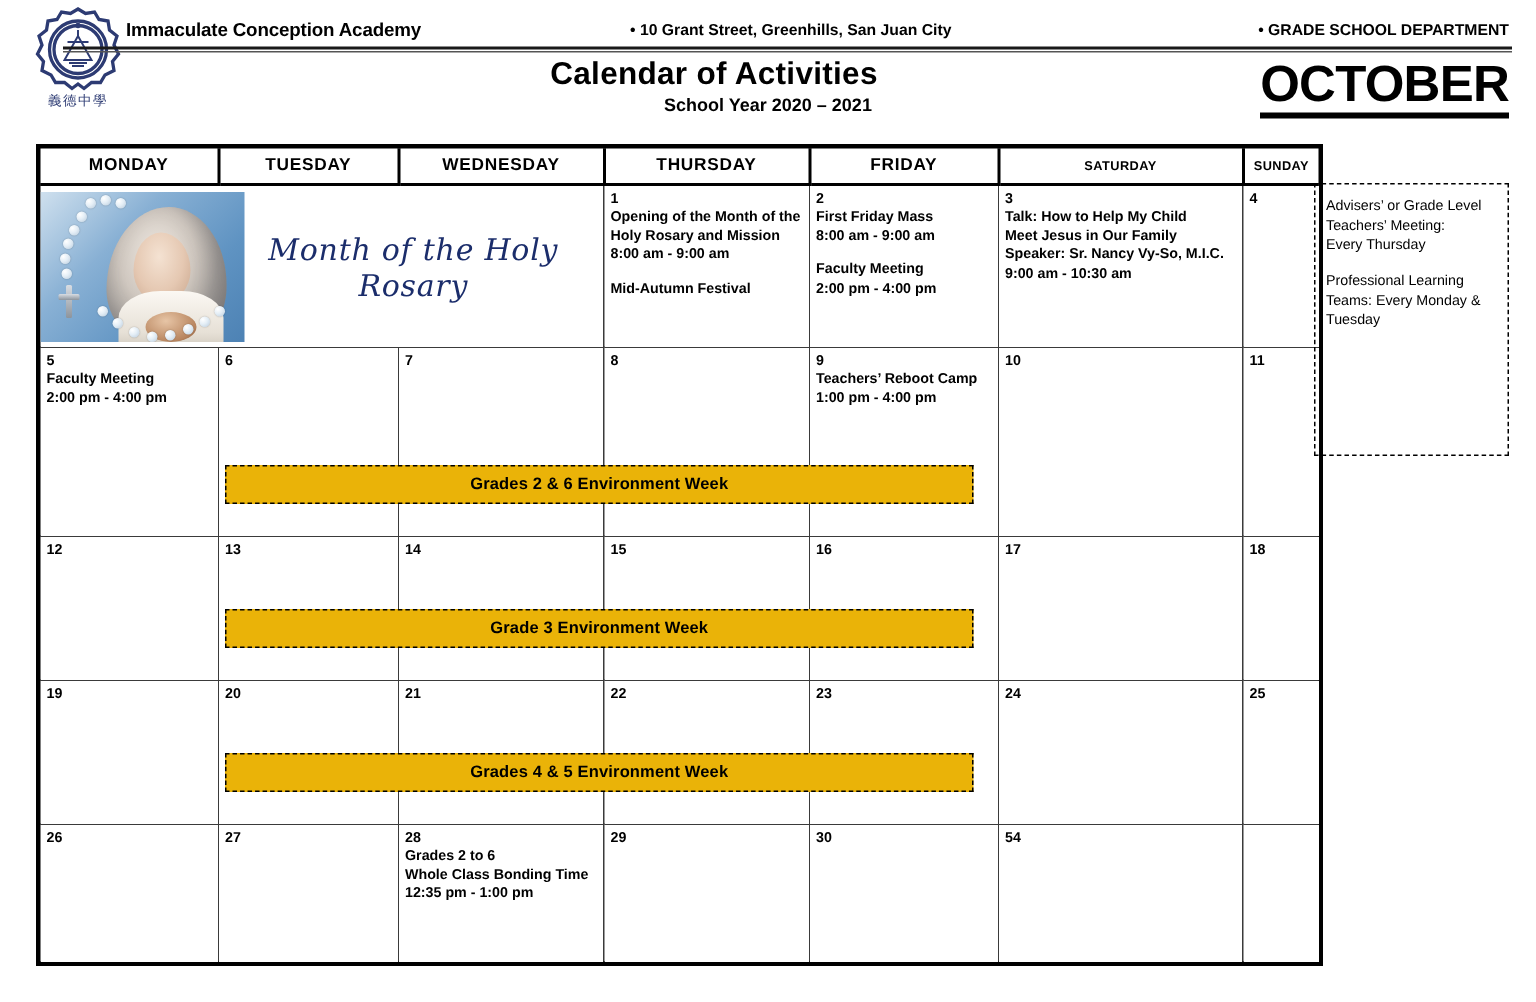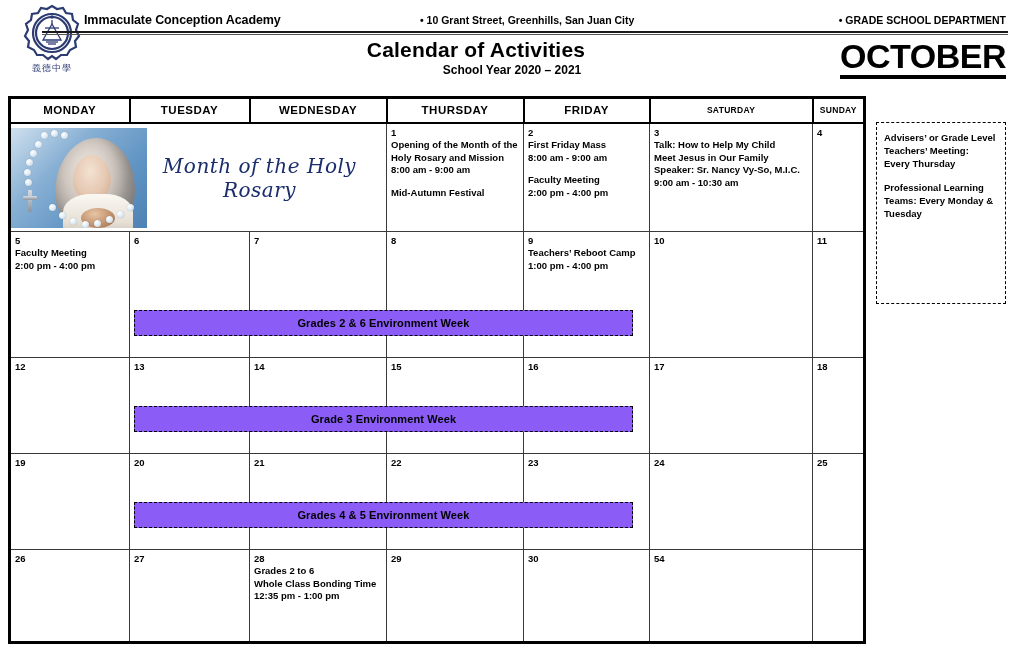--- a/index.html
+++ b/index.html
@@ -100,21 +100,21 @@
     font-weight: bold;
     letter-spacing: -0.5px;
     line-height: 36px;
     border-bottom: 4px solid #000;
     padding-bottom: 1px;
   }
 
   
   #calwrap {
     position: absolute;
-    left: 8px; top: 96px;
+    left: 24px; top: 96px;
     width: 858px;
     height: 546px;
   }
   table.cal {
     border-collapse: collapse;
     table-layout: fixed;
     width: 858px;
     border: 3px solid #000;
   }
   table.cal col.c-mon  { width: 120px; }
@@ -250,21 +250,21 @@
     font-family: "DejaVu Serif", serif;
     font-style: italic;
     font-size: 20px;
     color: #1b2d6b;
     letter-spacing: 0.5px;
     padding-right: 14px;
   }
   .band {
     position: absolute;
     border: 1px dashed #000;
-    background: #8b5cf6;
+    background: #eab308;
     font-size: 11px;
     font-weight: bold;
     text-align: center;
     line-height: 24px;
     height: 24px;
     z-index: 5;
     letter-spacing: 0.1px;
   }
 
   
@@ -272,21 +272,21 @@
     position: absolute;
     left: 876px; top: 122px;
     width: 130px;
     height: 182px;
     border: 1px dashed #000;
     padding: 8px 7px;
     box-sizing: border-box;
   }
   #notes .note {
     font-size: 9.5px;
-    font-weight: bold;
+    font-weight: normal;
     line-height: 13px;
     margin-bottom: 11px;
     white-space: pre-line;
   }
 </style>
 </head>
 <body>
 
 <div id="header">
 

